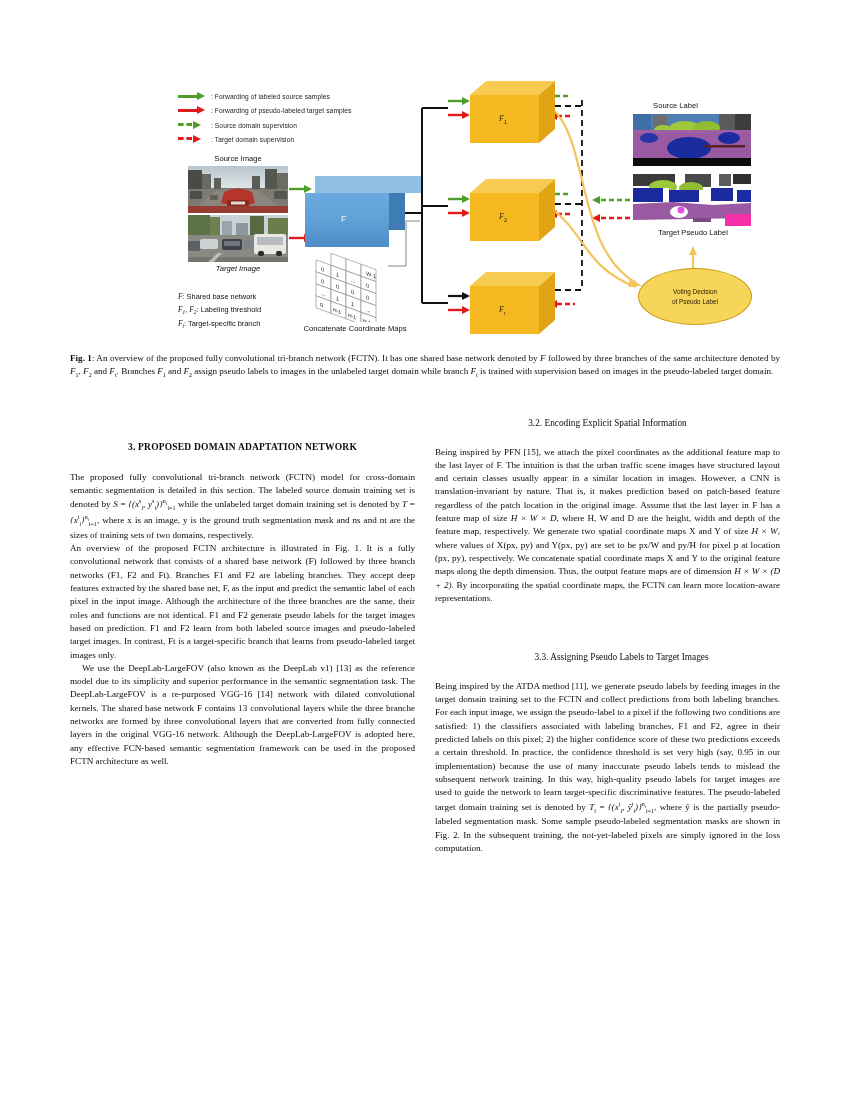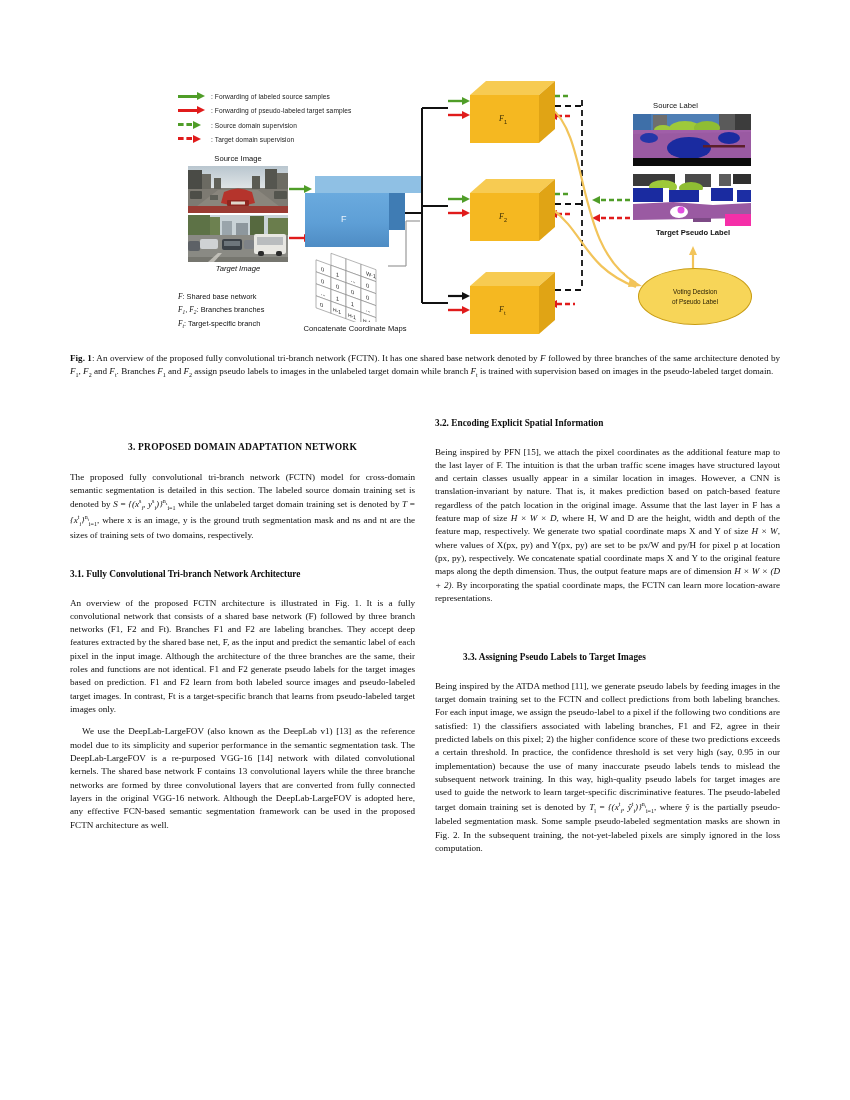--- a/index.html
+++ b/index.html
@@ -58,23 +58,23 @@
     font-size:9.1px;line-height:1.43;text-align:justify;color:#0d0d0d;}
   .caption b{font-weight:bold;}
   .it{font-style:italic;font-family:"Liberation Serif",serif;}
 
   .col{position:absolute;width:345px;font-size:9.15px;line-height:1.455;
        text-align:justify;color:#0d0d0d;}
   .col-left{left:70px;top:417px;}
   .col-right{left:435px;top:417px;}
 
   .col p{margin:0 0 0 0;text-indent:0;}
-  .col p.ind{text-indent:12px;margin-top:9px;}
+  .col p.ind{text-indent:12px;margin-top:0;}
   .h-sec{font-weight:bold;font-size:9.5px;text-align:center;margin:24px 0 16px 0;letter-spacing:.2px;}
-  .h-sub{font-weight:bold;font-size:9.3px;text-align:left;margin:26px 0 15px 0;}
+  .h-sub{font-weight:normal;font-size:9.3px;text-align:center;margin:26px 0 15px 0;}
   sub{font-size:.66em;}
   sup{font-size:.66em;}
 </style>
 </head>
 <body>
 
 <div class="page">
 
   <div class="figure">
 
@@ -163,21 +163,21 @@
       </svg>
     </div>
 
     <div class="tgtlabel" style="left:118px;top:186px;width:100px;font-style:italic;">Target Image</div>
 
     <div class="netlegend" style="left:108px;top:213px;">
       <div>
         <span class="it">F</span><span>: Shared base network</span>
       </div>
       <div>
-        <span class="it">F<sub>1</sub></span>, <span class="it">F<sub>2</sub></span><span>: Branches branches</span>
+        <span class="it">F<sub>1</sub></span>, <span class="it">F<sub>2</sub></span><span>: Labeling threshold</span>
       </div>
       <div>
         <span class="it">F<sub>t</sub></span><span>: Target-specific branch</span>
       </div>
     </div>
 
     <svg style="position:absolute;left:0;top:0;width:710px;height:265px;pointer-events:none;">
 
       <line x1="219" y1="111" x2="234" y2="111" stroke="#4f9d28" stroke-width="2.4"></line>
       <polygon points="234,107 242,111 234,115" fill="#4f9d28"></polygon>
@@ -386,40 +386,39 @@
         <rect x="66" y="16" width="12" height="12" fill="#ffffff"></rect>
         <rect x="0" y="28" width="118" height="24" fill="#ffffff"></rect>
         <path d="M0 30 L40 28 L80 31 L118 29 L118 44 L0 46 Z" fill="#9a5aa2"></path>
         <ellipse cx="46" cy="38" rx="9" ry="6" fill="#ffffff"></ellipse>
         <circle cx="48" cy="36" r="3.5" fill="#e14fe0"></circle>
         <rect x="92" y="40" width="26" height="12" fill="#f52fa8"></rect>
         <rect x="60" y="44" width="18" height="4" fill="#7d4a86"></rect>
         <rect x="0" y="46" width="30" height="6" fill="#ffffff"></rect>
       </svg>
     </div>
-    <div class="caption-sm" style="left:548px;top:150px;width:150px;font-weight:bold;">Target Pseudo Label</div>
+    <div class="caption-sm" style="left:548px;top:150px;width:150px;">Target Pseudo Label</div>
 
     <div class="ellipse" style="left:568px;top:190px;width:112px;height:55px;">
       <span>Voting Decision</span>
       <span>of Pseudo Label</span>
     </div>
 
   </div>
 
   <div class="caption">
     <b>Fig. 1</b><span>: An overview of the proposed fully convolutional tri-branch network (FCTN). It has one shared base network denoted by <span class="it">F</span> followed by three branches of the same architecture denoted by <span class="it">F</span><sub>1</sub>, <span class="it">F</span><sub>2</sub> and <span class="it">F</span><sub>t</sub>. Branches <span class="it">F</span><sub>1</sub> and <span class="it">F</span><sub>2</sub> assign pseudo labels to images in the unlabeled target domain while branch <span class="it">F</span><sub>t</sub> is trained with supervision based on images in the pseudo-labeled target domain.</span>
   </div>
 
   <div class="col col-left">
 
     <div class="h-sec">3.  PROPOSED DOMAIN ADAPTATION NETWORK</div>
 
     <p><span>The proposed fully convolutional tri-branch network (FCTN) model for cross-domain semantic segmentation is detailed in this section. The labeled source domain training set is denoted by </span><span class="it">S</span> = <span class="it">{(x</span><sup>s</sup><span class="it"><sub>i</sub>, y</span><sup>s</sup><span class="it"><sub>i</sub>)}</span><sup>n<sub>s</sub></sup><sub>i=1</sub><span> while the unlabeled target domain training set is denoted by </span><span class="it">T</span> = <span class="it">{x</span><sup>t</sup><span class="it"><sub>i</sub>}</span><sup>n<sub>t</sub></sup><sub>i=1</sub><span>, where x is an image, y is the ground truth segmentation mask and ns and nt are the sizes of training sets of two domains, respectively.</span></p>
 
-    <div class="h-sub">3.1.  Fully Convolutional Tri-branch Network Architecture</div>
 
     <p>An overview of the proposed FCTN architecture is illustrated in Fig. 1. It is a fully convolutional network that consists of a shared base network (F) followed by three branch networks (F1, F2 and Ft). Branches F1 and F2 are labeling branches. They accept deep features extracted by the shared base net, F, as the input and predict the semantic label of each pixel in the input image. Although the architecture of the three branches are the same, their roles and functions are not identical. F1 and F2 generate pseudo labels for the target images based on prediction. F1 and F2 learn from both labeled source images and pseudo-labeled target images. In contrast, Ft is a target-specific branch that learns from pseudo-labeled target images only.</p>
     <p class="ind">We use the DeepLab-LargeFOV (also known as the DeepLab v1) [13] as the reference model due to its simplicity and superior performance in the semantic segmentation task. The DeepLab-LargeFOV is a re-purposed VGG-16 [14] network with dilated convolutional kernels. The shared base network F contains 13 convolutional layers while the three branche networks are formed by three convolutional layers that are converted from fully connected layers in the original VGG-16 network. Although the DeepLab-LargeFOV is adopted here, any effective FCN-based semantic segmentation framework can be used in the proposed FCTN architecture as well.</p>
   </div>
 
   <div class="col col-right">
     <div class="h-sub" style="margin-top:0;">3.2.  Encoding Explicit Spatial Information</div>
 
     <p><span>Being inspired by PFN [15], we attach the pixel coordinates as the additional feature map to the last layer of F. The intuition is that the urban traffic scene images have structured layout and certain classes usually appear in a similar location in images. However, a CNN is translation-invariant by nature. That is, it makes prediction based on patch-based feature regardless of the patch location in the original image. Assume that the last layer in F has a feature map of size </span><span class="it">H × W × D</span><span>, where H, W and D are the height, width and depth of the feature map, respectively. We generate two spatial coordinate maps X and Y of size </span><span class="it">H × W</span><span>, where values of X(px, py) and Y(px, py) are set to be px/W and py/H for pixel p at location (px, py), respectively. We concatenate spatial coordinate maps X and Y to the original feature maps along the depth dimension. Thus, the output feature maps are of dimension </span><span class="it">H × W × (D + 2)</span><span>. By incorporating the spatial coordinate maps, the FCTN can learn more location-aware representations.</span></p>
 

